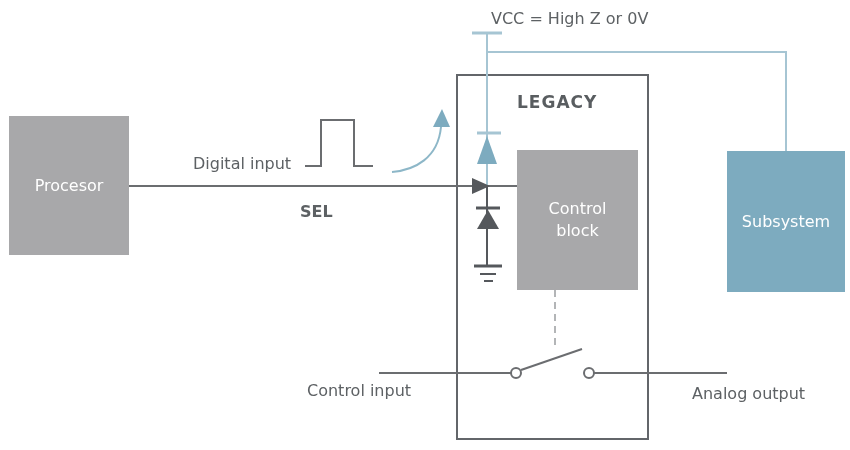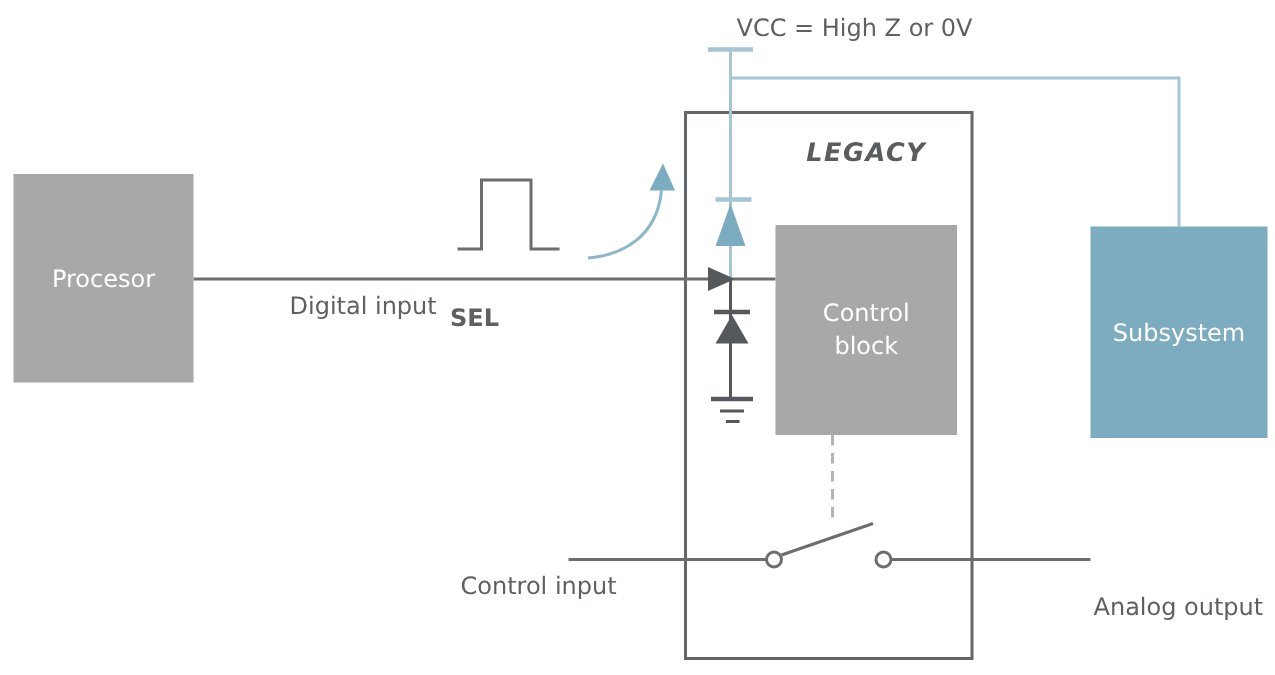--- a/index.html
+++ b/index.html
@@ -33,25 +33,25 @@
   .block{
     position:absolute;display:flex;align-items:center;justify-content:center;
     color:#ffffff;font-size:16px;text-align:center;line-height:1.35;
   }
   .block-processor{left:9px;top:116px;width:120px;height:139px;background:var(--block-gray);}
   .block-control{left:517px;top:150px;width:121px;height:140px;background:var(--block-gray);}
   .block-control .label{width:72px;}
   .block-subsystem{left:727px;top:151px;width:118px;height:141px;background:var(--teal);justify-content:center;}
   .lbl{position:absolute;color:var(--text);font-size:16px;white-space:nowrap;}
   .lbl-vcc{left:491px;top:9px;}
-  .lbl-digital{left:193px;top:154px;margin-top:40px;}
+  .lbl-digital{left:193px;top:154px;}
   .lbl-sel{left:300px;top:202px;font-weight:bold;}
-  .lbl-legacy{left:517px;top:92px;width:121px;text-align:center;font-weight:bold;font-size:17px;letter-spacing:1px;color:#595d60;font-style:italic;}
+  .lbl-legacy{left:517px;top:92px;width:121px;font-weight:bold;font-size:17px;letter-spacing:1px;color:#595d60;}
   .lbl-analog-in{left:307px;top:381px;}
-  .lbl-analog-out{left:692px;top:395px;margin-left:37px;}
+  .lbl-analog-out{left:692px;top:384px;}
 </style>
 </head>
 <body>
 
 <div class="stage">
 
   <svg width="850" height="450" viewBox="0 0 850 450">
 
     <rect x="457" y="75" width="191" height="364" class="box-outline"></rect>
 

